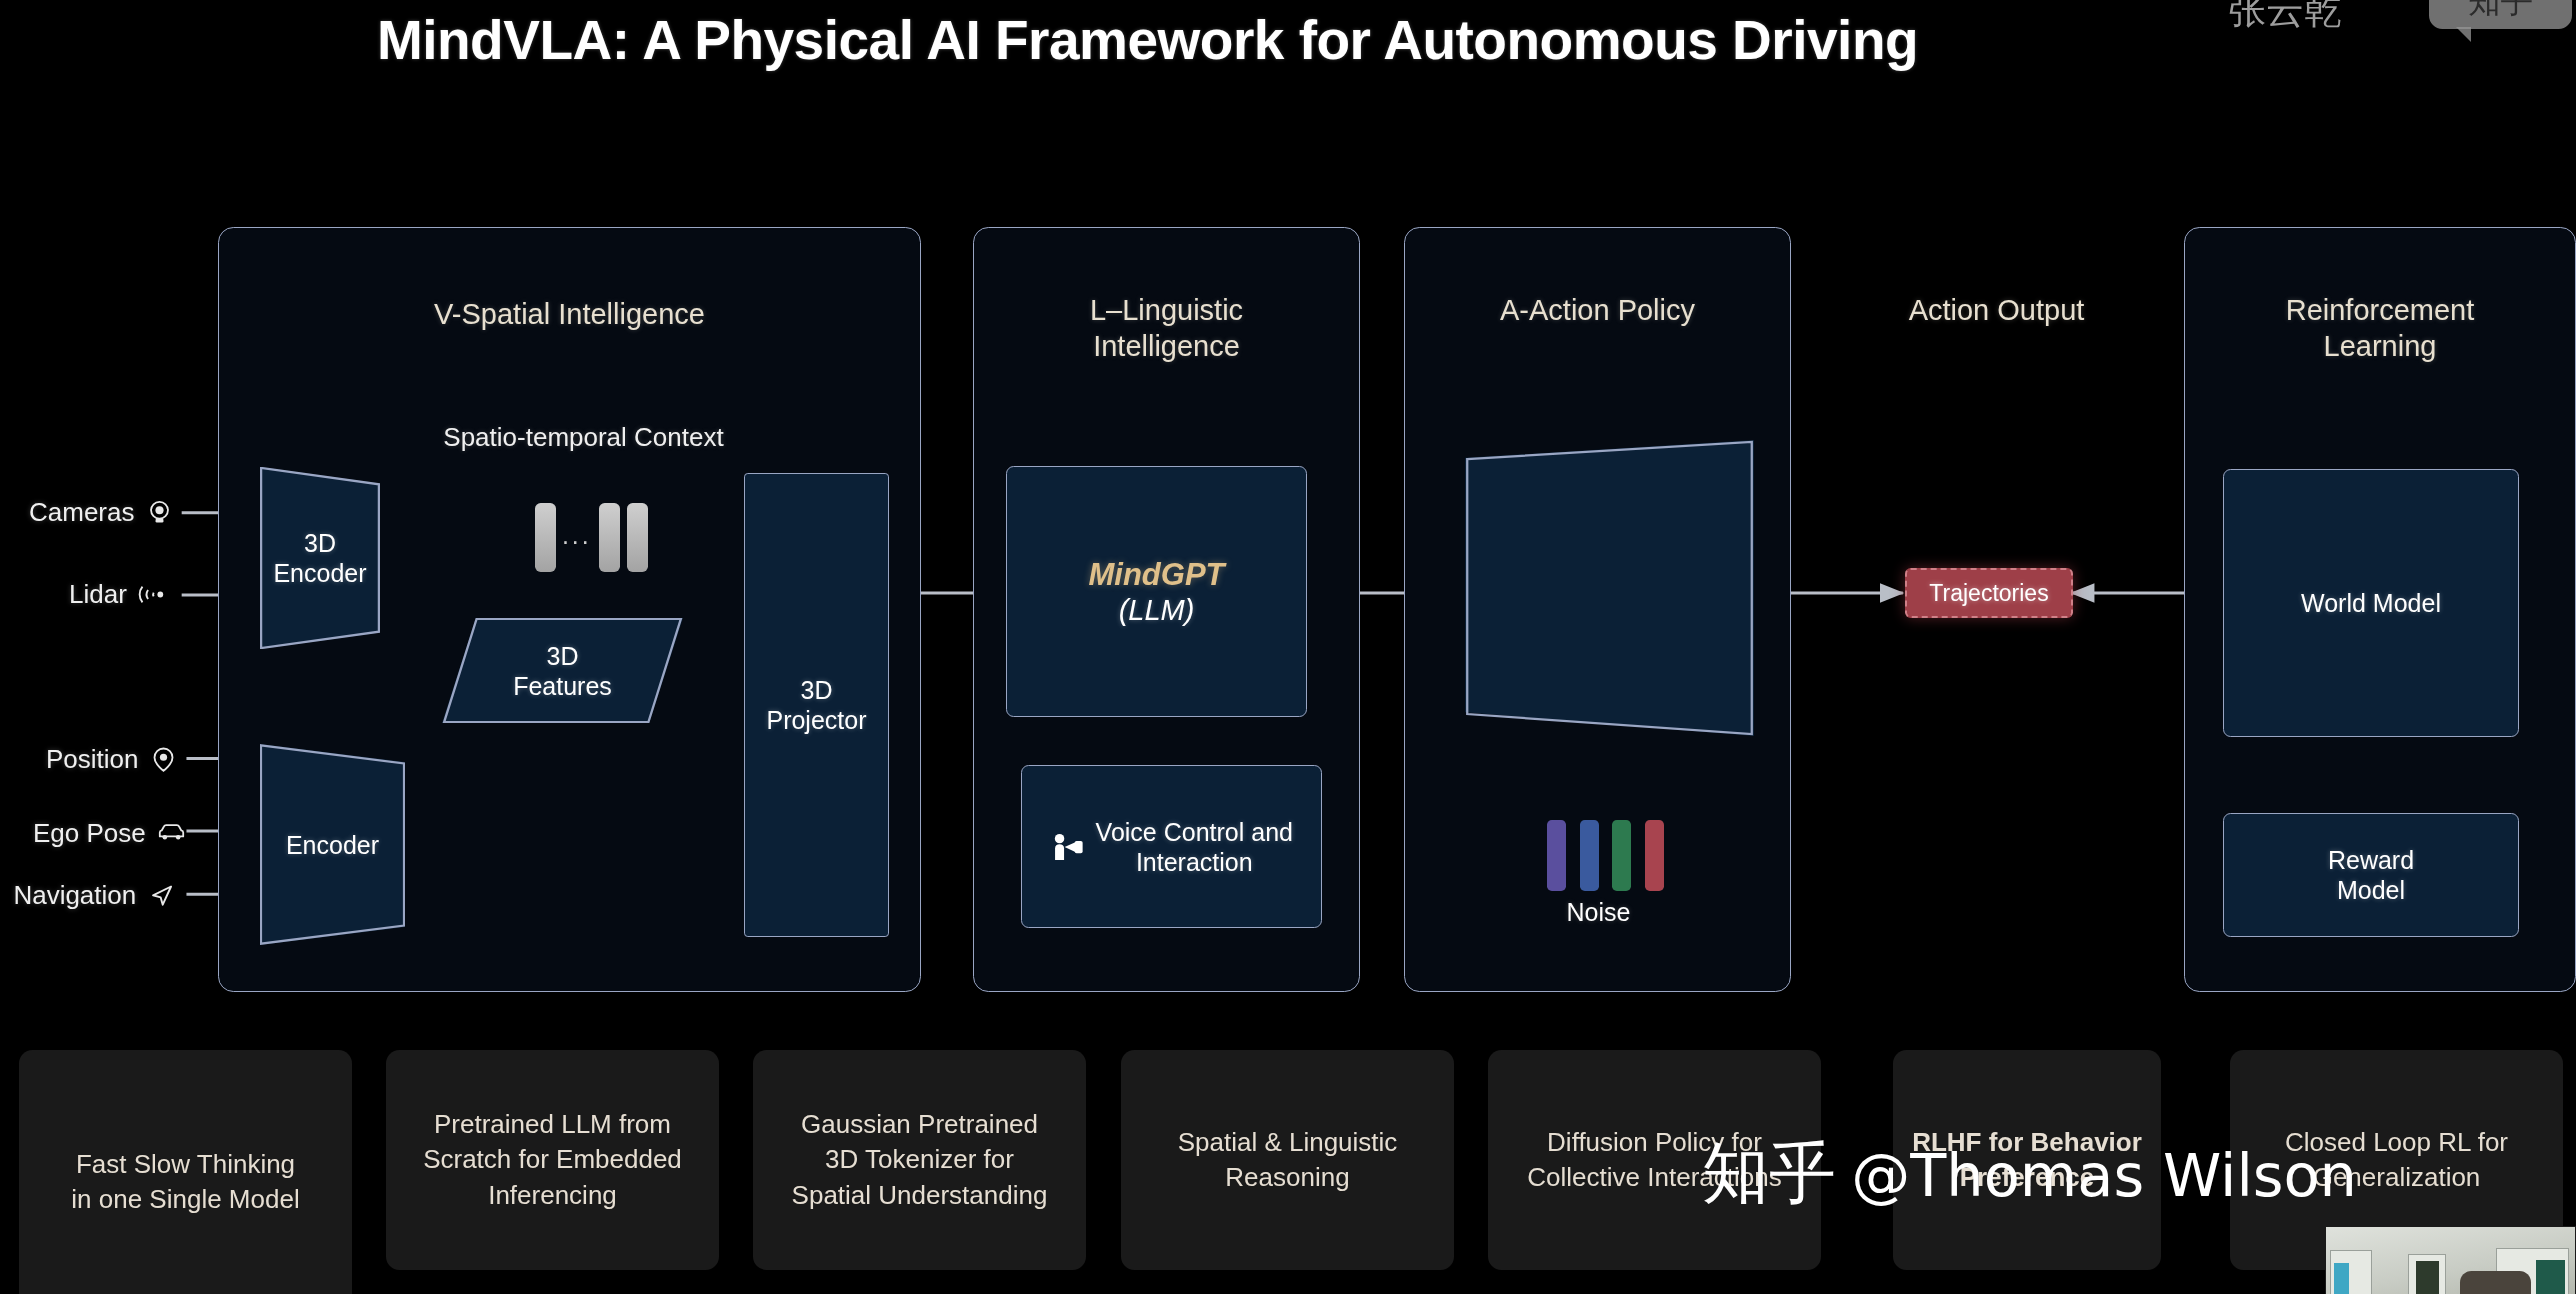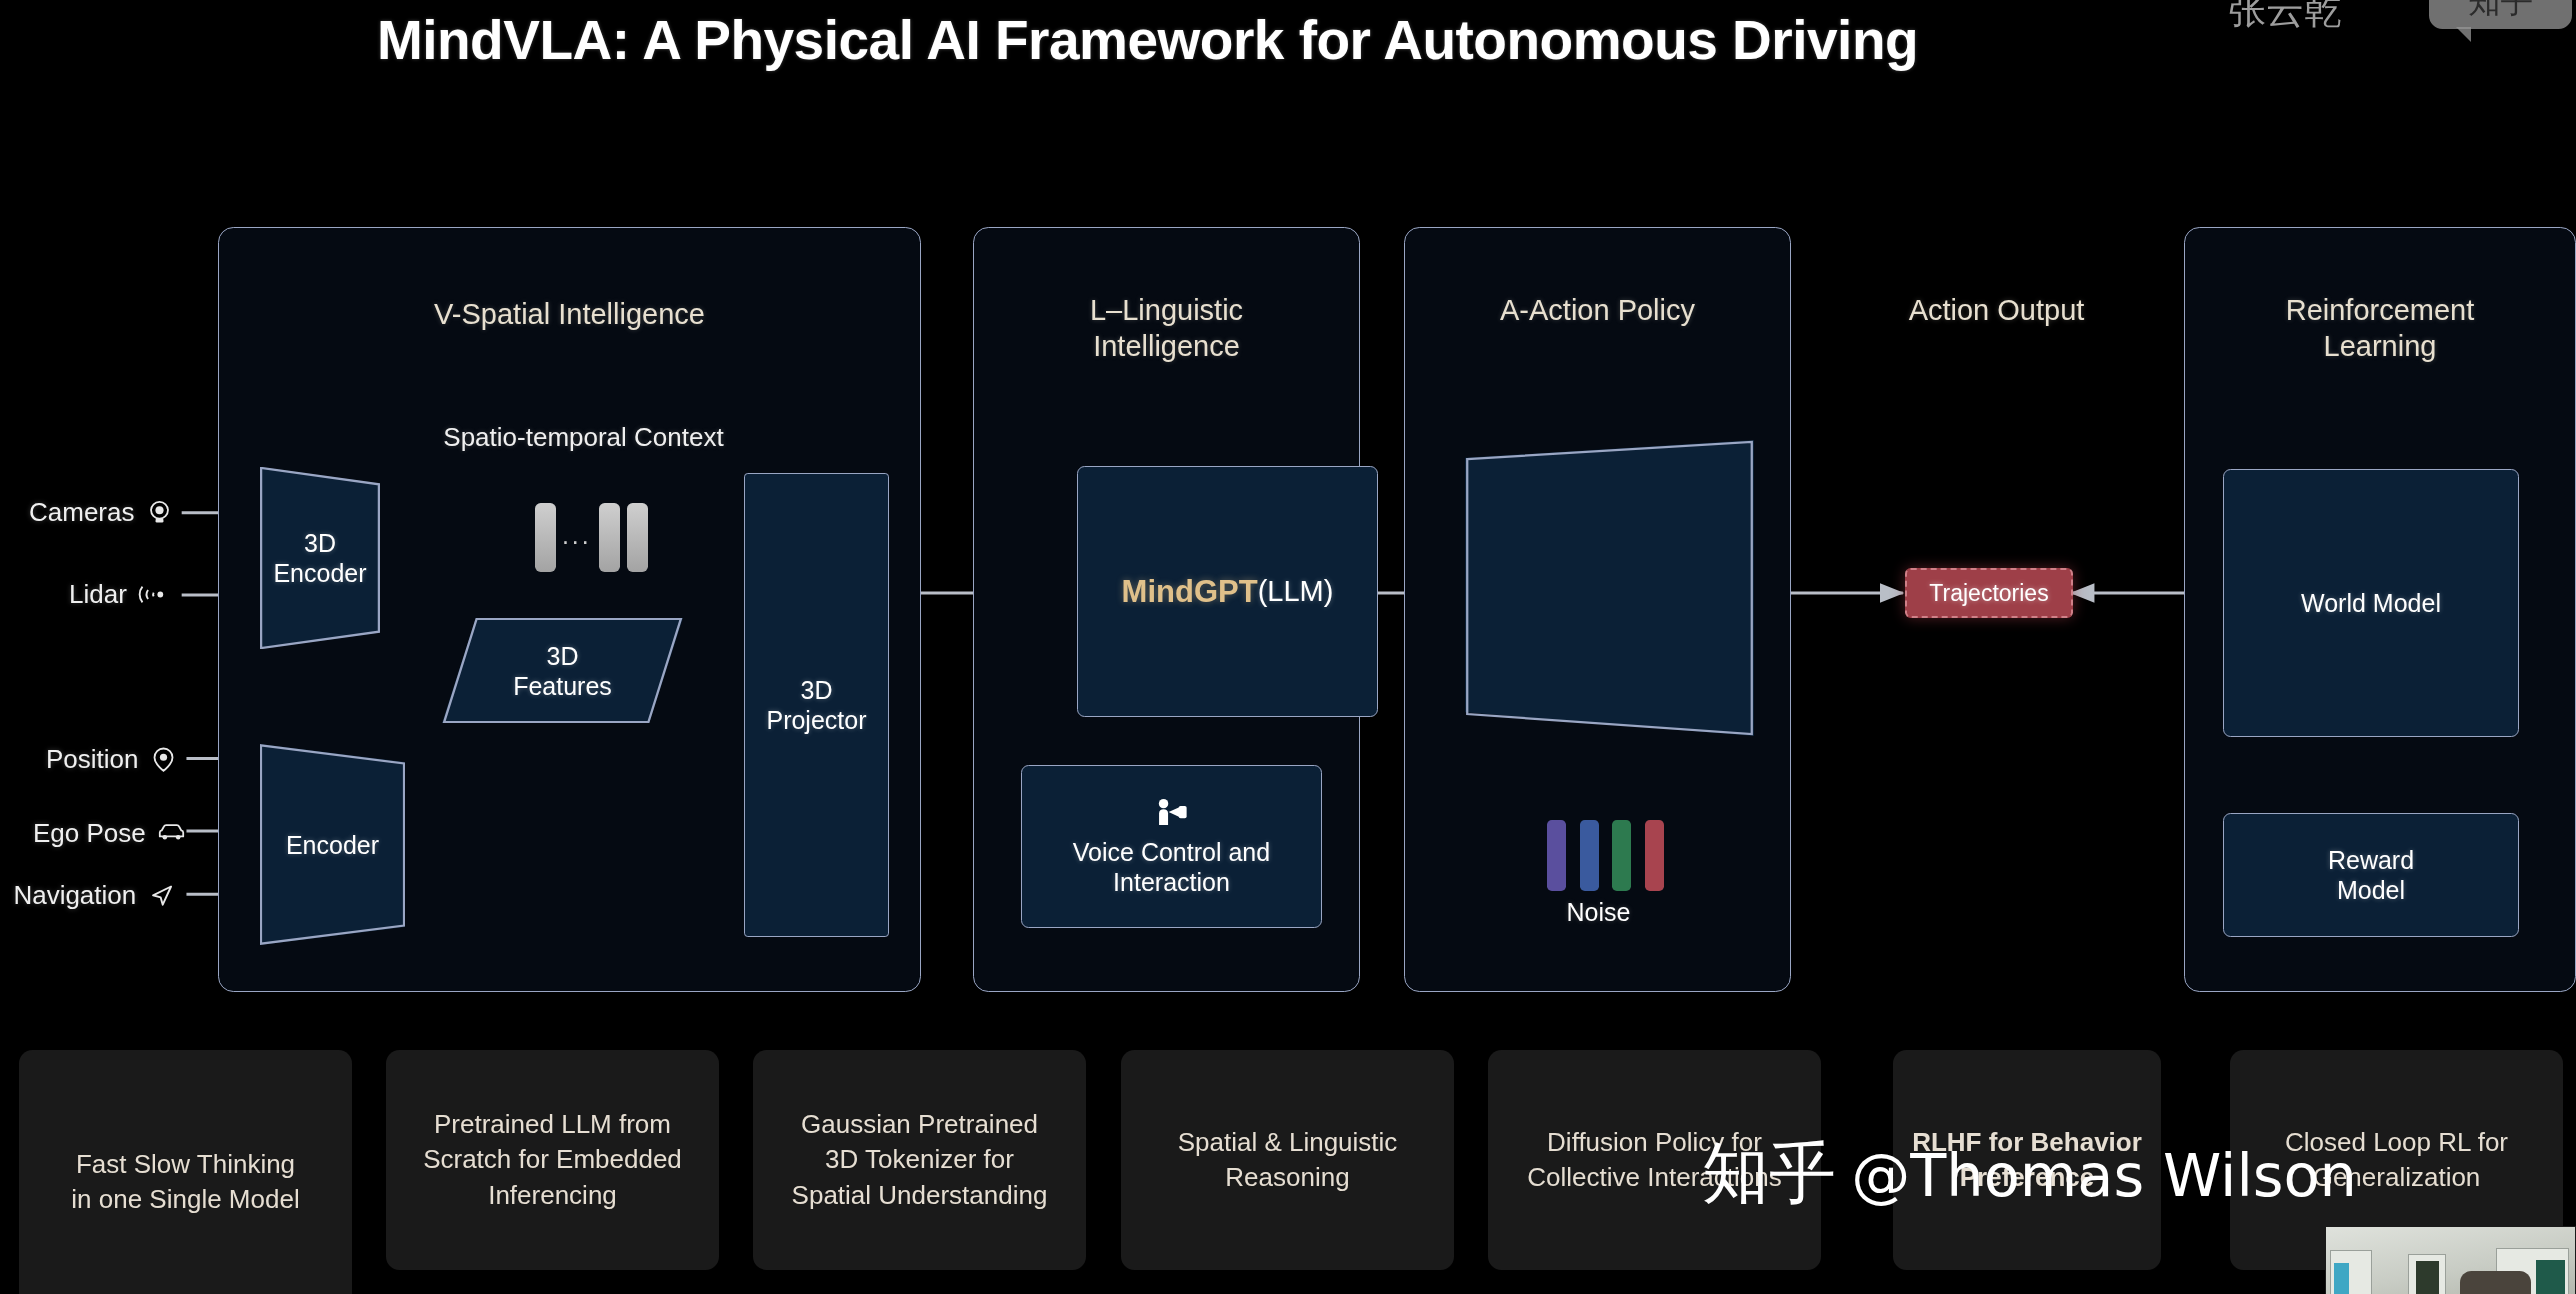--- a/index.html
+++ b/index.html
@@ -324,26 +324,26 @@
   </svg>
   <div style="position:absolute; left:442px; top:618px; width:241px; height:105px;
               display:flex;align-items:center;justify-content:center;text-align:center;
               color:#fff;font-size:25px;line-height:1.2;white-space:pre-line;
               text-shadow:0 0 4.8px rgba(255,255,255,.3);">3D
 Features</div>
 
   <div class="boxnode sq" style="left:744px; top:473px; width:145px; height:464px;">3D
 Projector</div>
 
-  <div class="boxnode" style="left:1077px; top:466px; width:301px; height:251px; flex-direction:row;">
+  <div class="boxnode" style="left:1006px; top:466px; width:301px; height:251px; flex-direction:column;font-style:italic;">
     <span class="mindgpt-line1">MindGPT</span>
     <span class="mindgpt-line2">(LLM)</span>
   </div>
 
-  <div class="boxnode" style="left:1021px; top:765px; width:301px; height:163px; flex-direction:column; gap:9.6px;">
+  <div class="boxnode" style="left:1021px; top:765px; width:301px; height:163px; flex-direction:row; gap:9.6px;">
     <span style="line-height:0;">
       <svg viewBox="0 0 32 26" width="36" height="31">
         <circle cx="8.5" cy="6" r="4.2" fill="#ffffff"></circle>
         <path d="M4.5 25 L4.5 14.5 C4.5 12.4 6.2 11 8.5 11 C10.8 11 12.5 12.4 12.5 14.5 L12.5 25 Z" fill="#ffffff"></path>
         <path d="M13 13.5 L23 9 L23 18 Z" fill="#ffffff"></path>
         <rect x="22" y="8" width="7" height="11" rx="1.6" fill="#ffffff"></rect>
       </svg>
     </span>
     <span style="white-space:pre-line;">Voice Control and
 Interaction</span>

